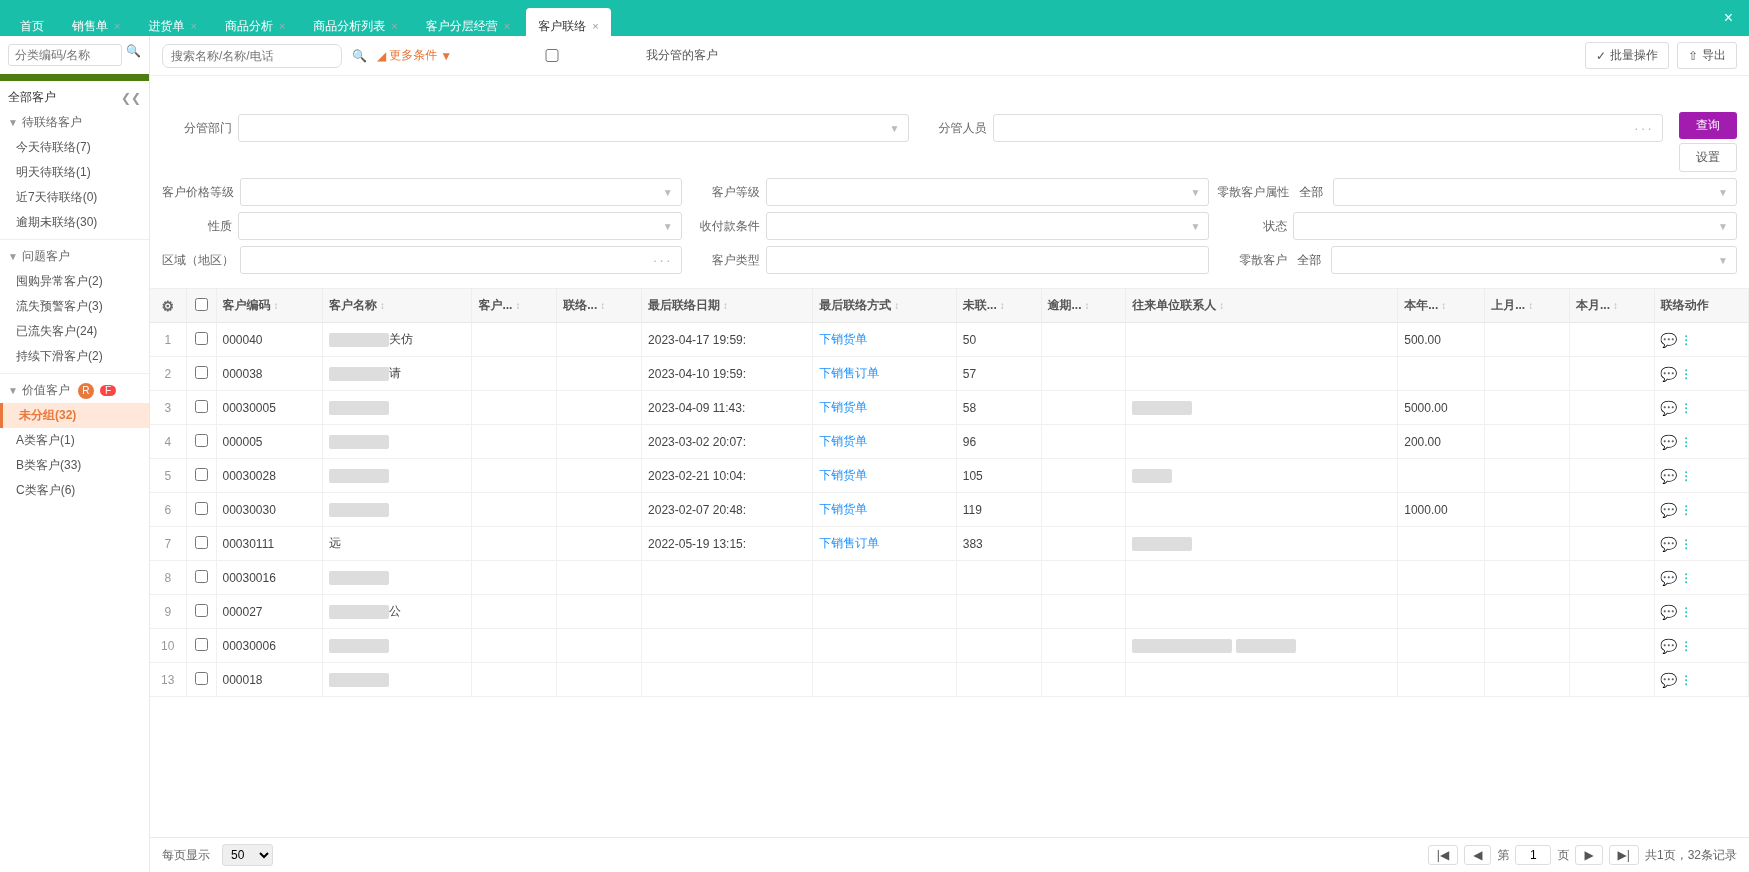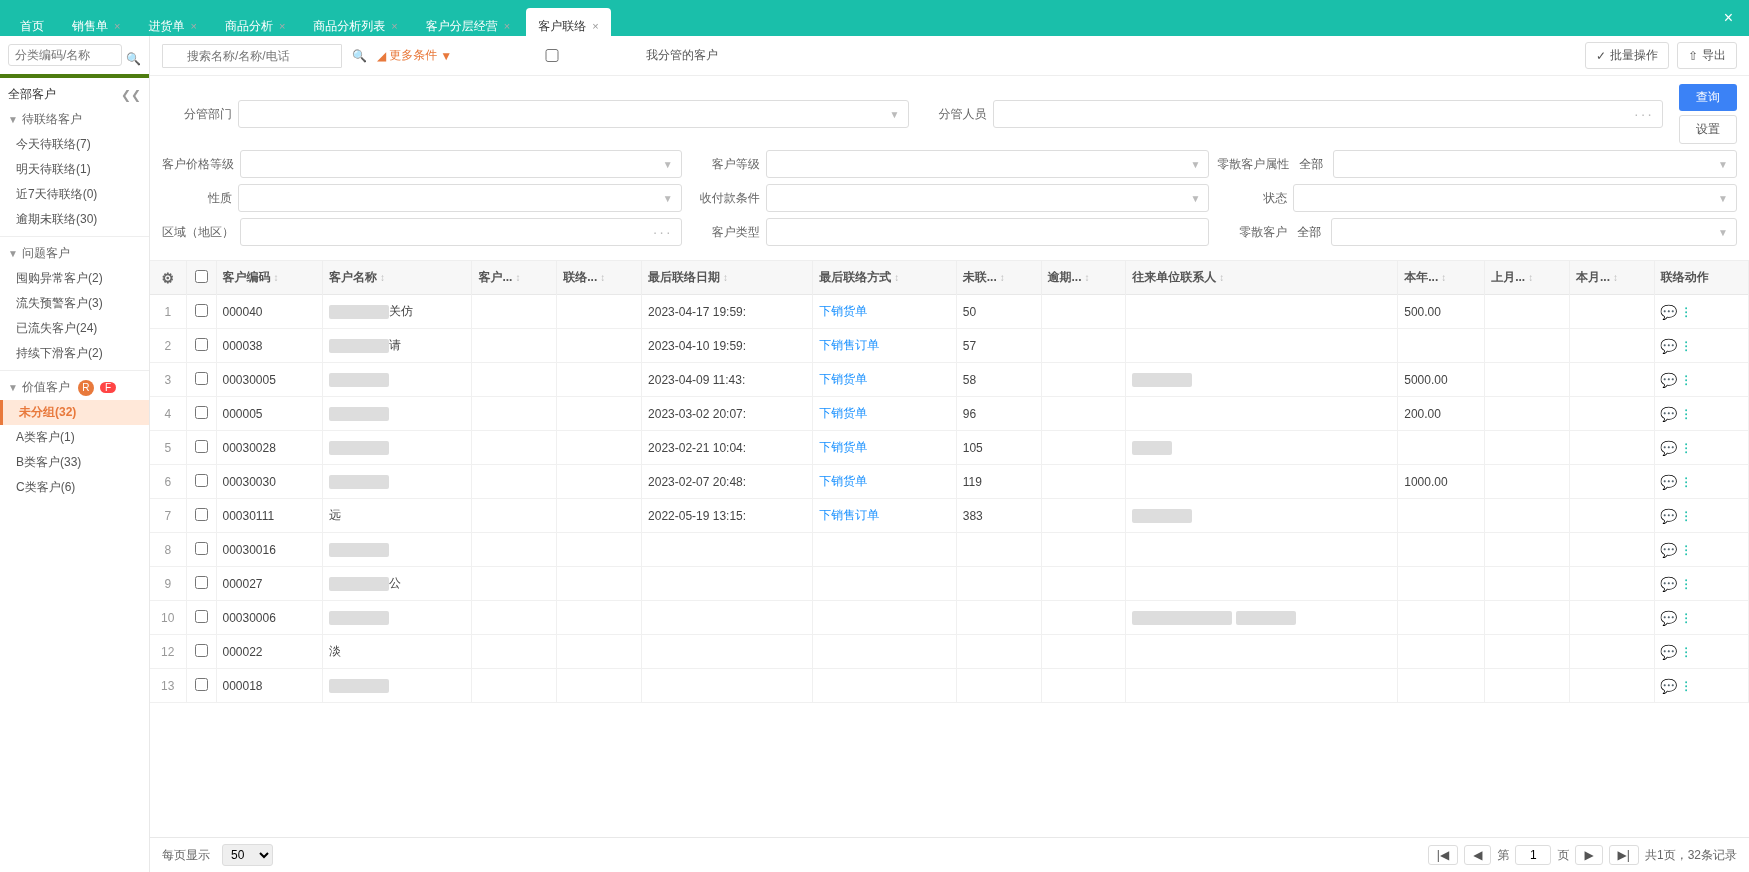--- a/index.html
+++ b/index.html
@@ -55,22 +55,22 @@
       width: 150px;
       background: #fff;
       border-right: 1px solid #e8e8e8;
       display: flex;
       flex-direction: column;
       overflow-y: auto;
     }
     .sidebar-search {
       padding: 8px;
       display: flex;
-      align-items: flex-end;
-      border-bottom: 4px solid #4d7c0f;
+      align-items: flex-start;
+      border-bottom: 7px solid #4d7c0f;
     }
     .sidebar-search input {
       border: 1px solid #ddd;
       border-radius: 3px;
       padding: 3px 6px;
       width: 100%;
       font-size: 12px;
       outline: none;
     }
     .sidebar-search .search-icon-btn {
@@ -122,22 +122,22 @@
     .filter-bar {
       background: #fff;
       padding: 6px 12px;
       display: flex;
       align-items: center;
       gap: 10px;
       border-bottom: 1px solid #eee;
     }
     .filter-bar input {
       border: 1px solid #ddd;
-      border-radius: 1px;
-      padding: 4px 24px;
+      border-radius: 7px;
+      padding: 4px 8px;
       width: 180px;
       font-size: 12px;
       outline: none;
     }
     .filter-bar .search-btn {
       color: #1abfaa;
       cursor: pointer;
     }
     .filter-more {
       color: #e8793c;
@@ -215,27 +215,28 @@
       display: flex;
       align-items: center;
       justify-content: space-between;
       cursor: pointer;
       min-width: 120px;
       height: 28px;
     }
     .adv-filter-input .arrow { color: #bbb; font-size: 10px; }
     .adv-filter-input .dots { color: #bbb; letter-spacing: 2px; font-size: 14px; }
     .btn-query {
-      background: #3b82f6;
+      background: #a21caf;
       color: #fff;
       border: none;
       padding: 5px 16px;
       border-radius: 3px;
       cursor: pointer;
       font-size: 12px;
+      margin-top: 28px;
     }
     .btn-reset {
       background: #fff;
       color: #555;
       border: 1px solid #ddd;
       padding: 5px 16px;
       border-radius: 3px;
       cursor: pointer;
       font-size: 12px;
     }
@@ -867,42 +868,20 @@
     <td></td>
     <td></td>
     <td>
       <div class="action-icons">
         <span class="action-icon" title="联络">💬</span>
         <span class="action-icon" title="更多">⁝</span>
       </div>
     </td>
   </tr>
             <tr>
-    <td class="row-num">12</td>
-    <td style="text-align:center;"><input type="checkbox" style=""></td>
-    <td>000022</td>
-    <td><span>淡</span></td>
-    <td></td>
-    <td></td>
-    <td></td>
-    <td></td>
-    <td></td>
-    <td></td>
-    <td></td>
-    <td></td>
-    <td></td>
-    <td></td>
-    <td>
-      <div class="action-icons">
-        <span class="action-icon" title="联络">💬</span>
-        <span class="action-icon" title="更多">⁝</span>
-      </div>
-    </td>
-  </tr>
-            <tr>
     <td class="row-num">13</td>
     <td style="text-align:center;"><input type="checkbox" style=""></td>
     <td>000018</td>
     <td><span class="blurred">&nbsp;&nbsp;&nbsp;&nbsp;&nbsp;&nbsp;&nbsp;&nbsp;</span></td>
     <td></td>
     <td></td>
     <td></td>
     <td></td>
     <td></td>
     <td></td>

